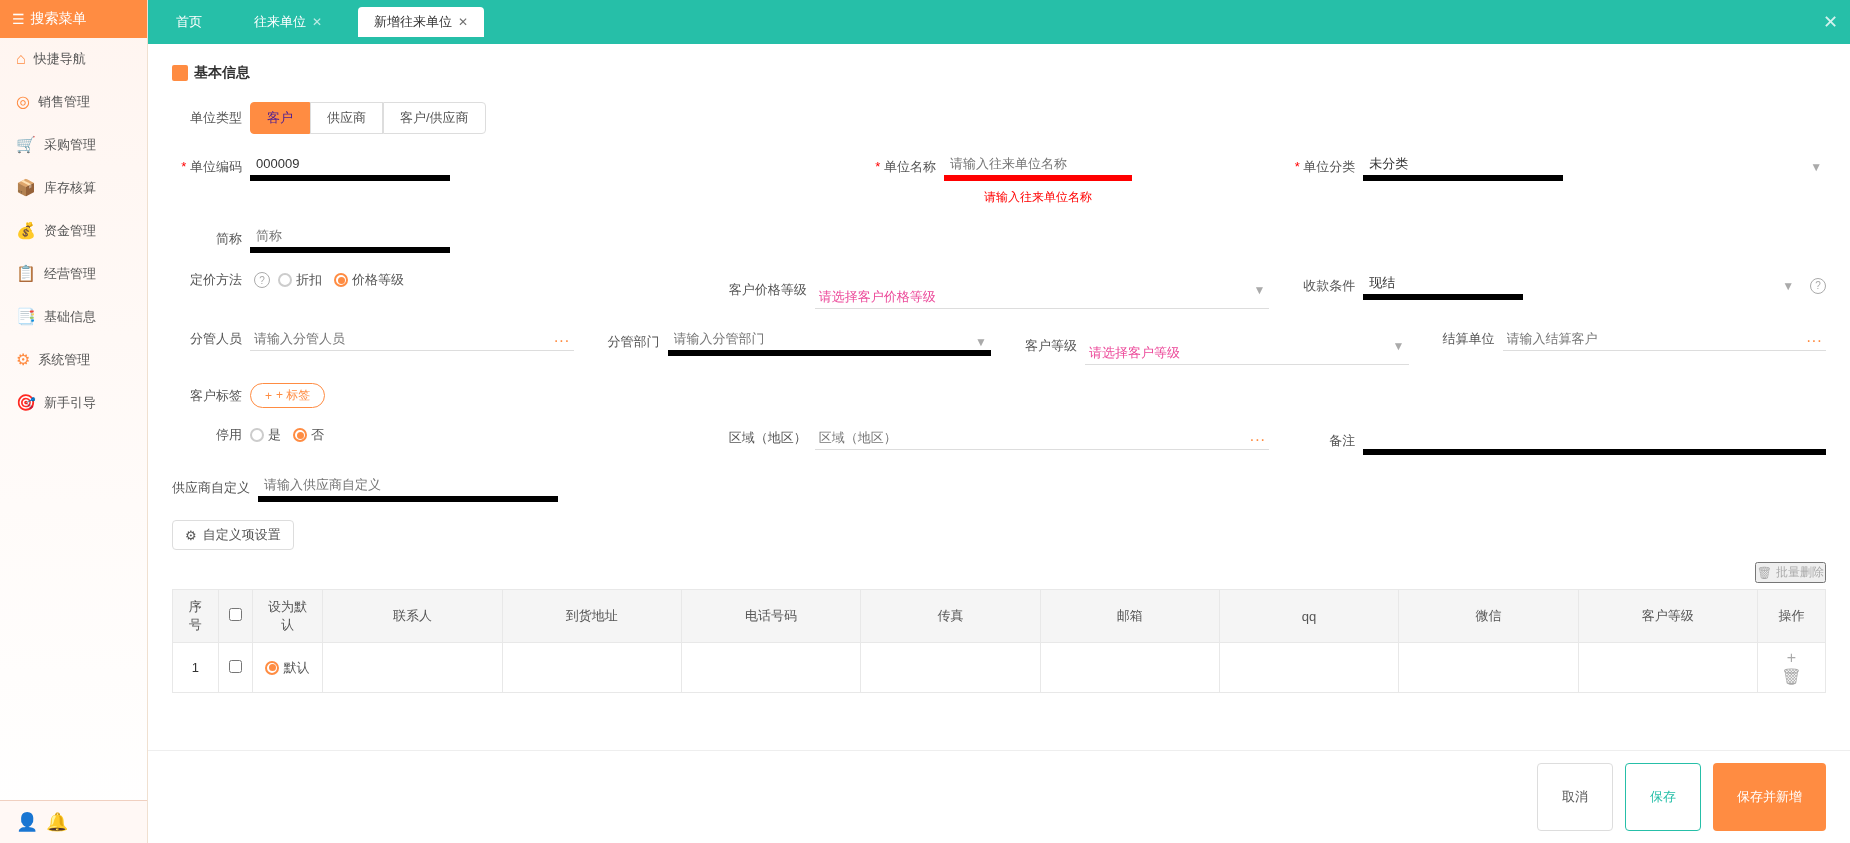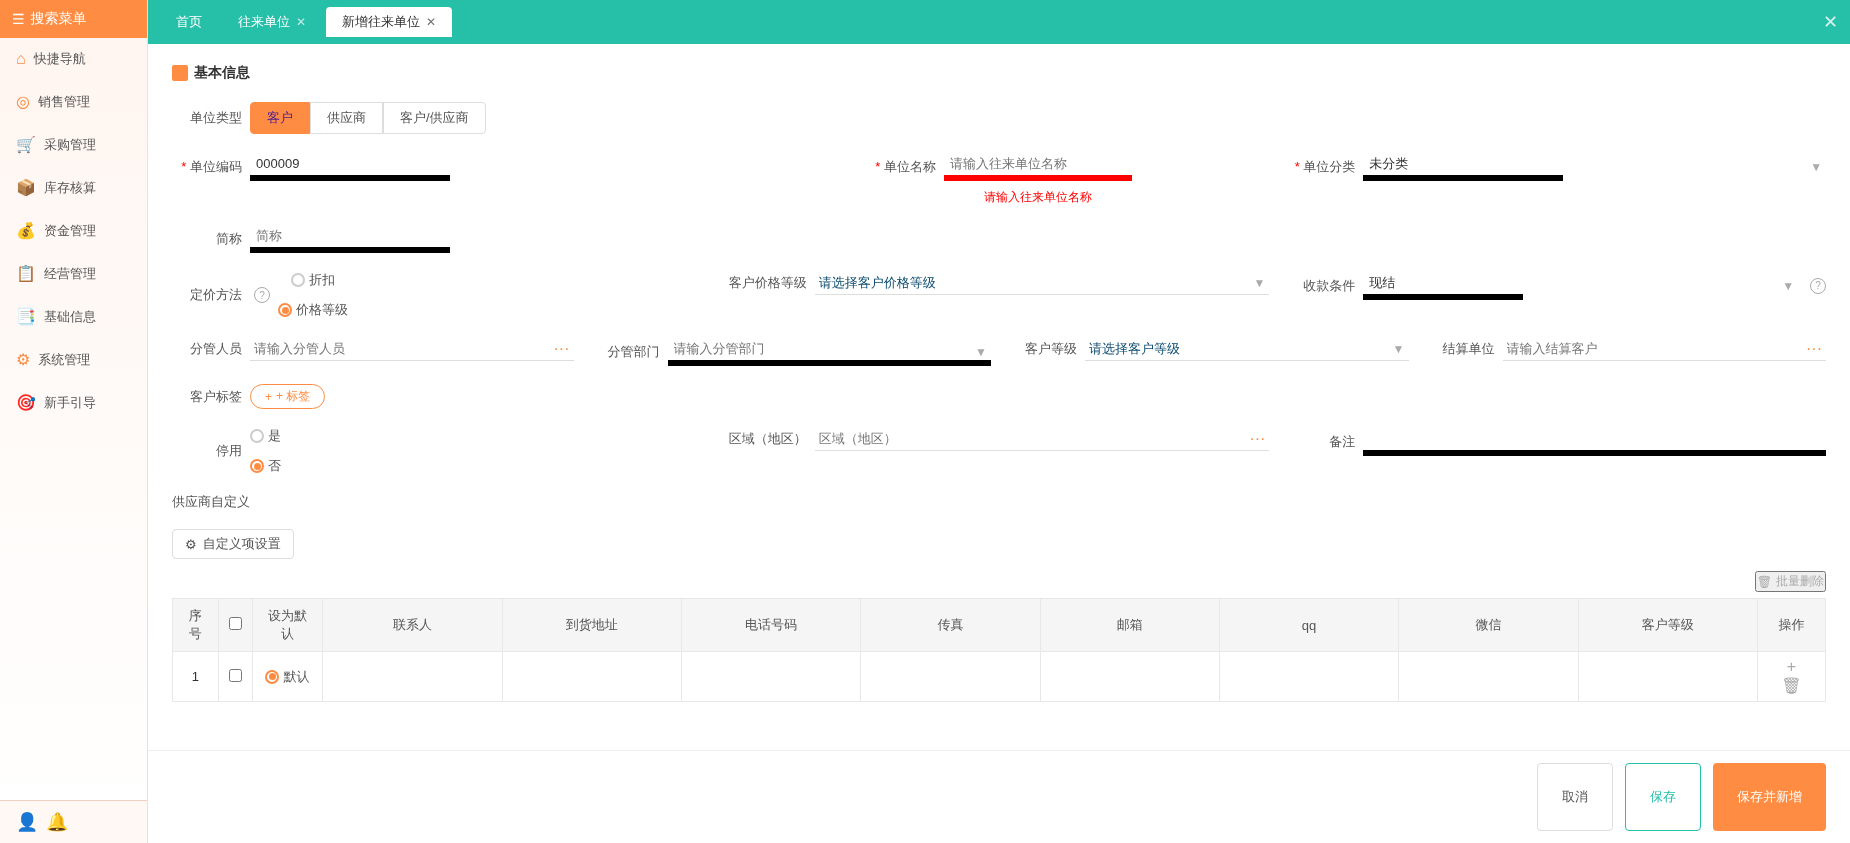--- a/index.html
+++ b/index.html
@@ -53,21 +53,21 @@
       overflow: hidden;
     }
 
     
     .tabbar {
       background: #26bfa8;
       display: flex;
       align-items: center;
       height: 44px;
       padding: 0 12px;
-      gap: 4px;
+      gap: 20px;
     }
     .tab {
       padding: 6px 16px;
       border-radius: 4px 4px 0 0;
       cursor: pointer;
       color: rgba(255,255,255,0.85);
       font-size: 13px;
       display: flex;
       align-items: center;
       gap: 6px;
@@ -155,25 +155,26 @@
       flex: 1;
       display: flex;
       align-items: center;
     }
     .select-wrapper select {
       width: 100%;
       border: none;
       border-bottom: 1px solid #ddd;
       padding: 4px 24px 4px 4px;
       font-size: 13px;
-      color: #0c4a6e;
+      color: #ec4899;
       outline: none;
       background: transparent;
       appearance: none;
       cursor: pointer;
+      margin-top: 14px;
     }
     .select-arrow {
       position: absolute;
       right: 4px;
       top: 50%;
       transform: translateY(-50%);
       color: #aaa;
       pointer-events: none;
       font-size: 12px;
     }
@@ -197,21 +198,20 @@
       border-color: #ff8c42;
     }
     .type-btn:first-child { border-radius: 4px 0 0 4px; }
     .type-btn:last-child { border-radius: 0 4px 4px 0; }
 
     
     .radio-group {
       display: flex;
       align-items: center;
       gap: 12px;
-      flex-direction: column;
     }
     .radio-item {
       display: flex;
       align-items: center;
       gap: 4px;
       cursor: pointer;
       color: #555;
     }
     .radio-custom {
       width: 14px; height: 14px;
@@ -356,21 +356,21 @@
       border-radius: 4px;
       color: #555;
       background: #fff;
       cursor: pointer;
       font-size: 13px;
       margin-bottom: 12px;
     }
 
     .input-with-more {
       display: flex;
-      align-items: center;
+      align-items: flex-end;
       border-bottom: 1px solid #ddd;
       flex: 1;
     }
     .input-with-more input {
       flex: 1;
       border: none;
       padding: 4px 4px;
       font-size: 13px;
       color: #999;
       outline: none;
@@ -603,20 +603,21 @@
       </div>
       <div class="form-group">
         <span class="form-label">备注</span>
         <input class="form-input" type="text" style="flex: 2 1 0%;">
       </div>
     </div>
 
     <div class="form-row">
       <div class="form-group">
         <span class="form-label">供应商自定义</span>
+        <input class="form-input" type="text" style="max-width: 300px;" placeholder="请输入供应商自定义">
       </div>
     </div>
 
     <div class="table-section">
       <button class="custom-settings-btn">
         <span>⚙</span>
         <span>自定义项设置</span>
       </button>
 
       <div class="table-toolbar">

